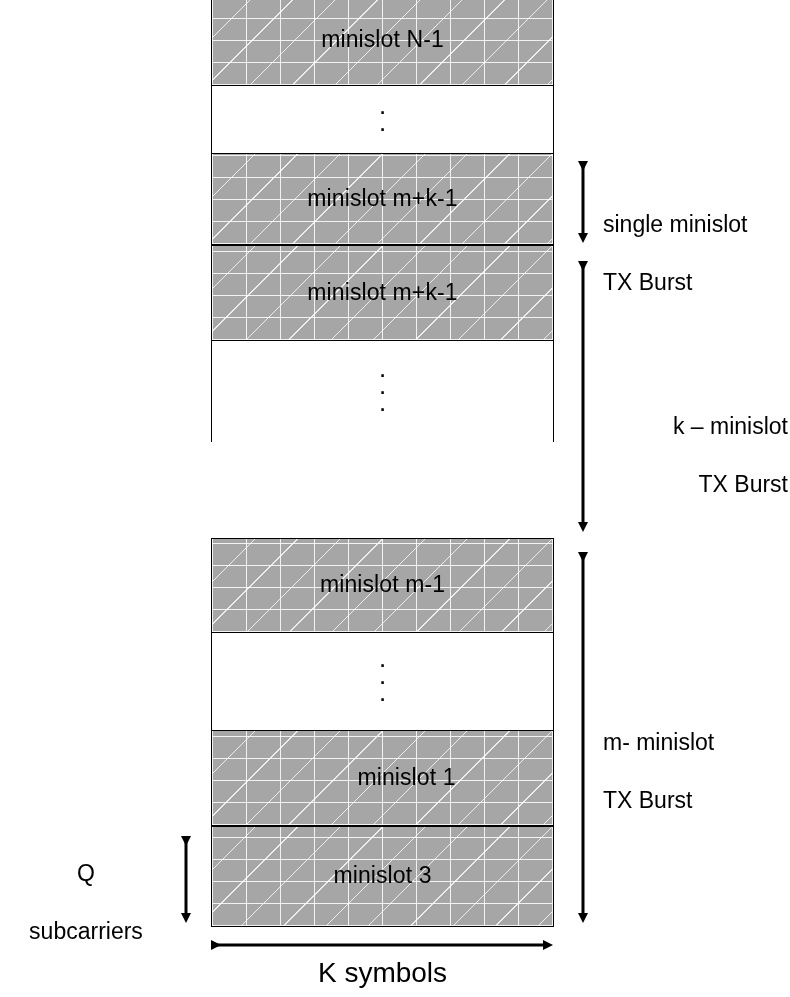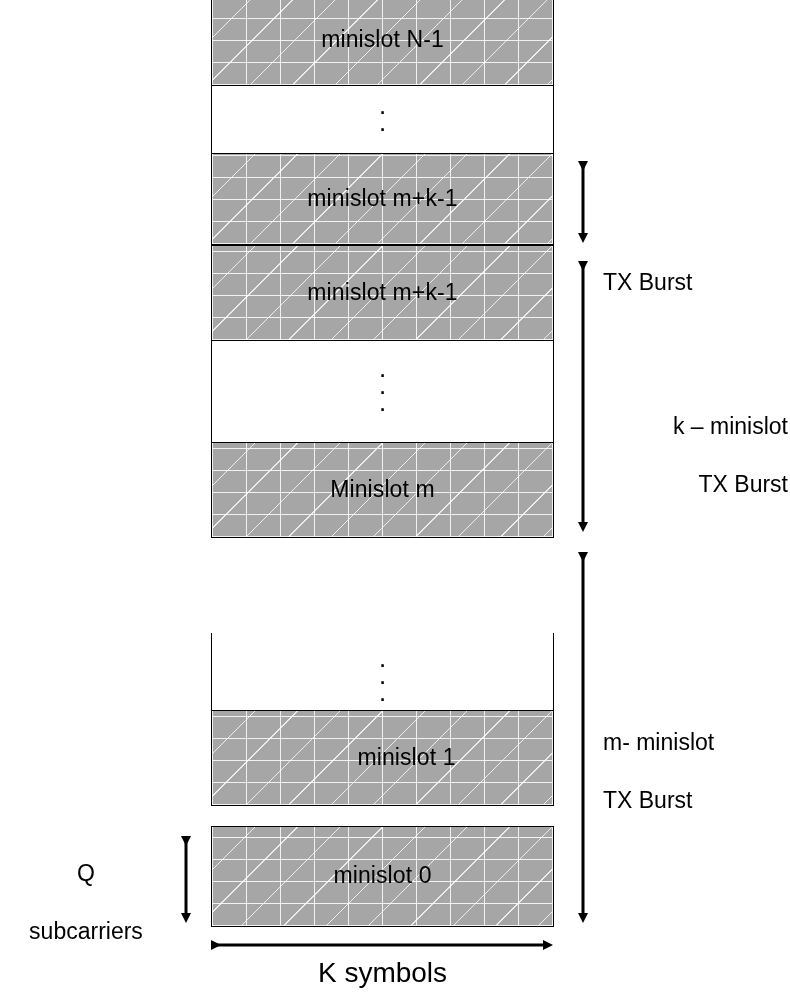--- a/index.html
+++ b/index.html
@@ -126,37 +126,37 @@
   <div class="block" style="left:211px; top:245px; width:343px; height:96px;">
     <span class="lbl">minislot m+k-1</span>
   </div>
 
   <div class="gap" style="left:211px; top:341px; width:343px; height:101px;">
     <span class="dot">·</span>
     <span class="dot">·</span>
     <span class="dot">·</span>
   </div>
 
-  <div class="block" style="left:211px; top:442px; width:343px; height:96px;">
-    <span class="lbl">Minislot m</span>
+
+  <div class="block" style="left:211px; top:538px; width:343px; height:95px;">
+    <span class="lbl">minislot m-1</span>
   </div>
-
 
   <div class="gap" style="left:211px; top:633px; width:343px; height:97px;">
     <span class="dot">·</span>
     <span class="dot">·</span>
     <span class="dot">·</span>
   </div>
 
-  <div class="block" style="left:211px; top:710px; width:343px; height:96px;padding-left:48px;">
+  <div class="block" style="left:211px; top:730px; width:343px; height:96px;padding-left:48px;">
     <span class="lbl">minislot 1</span>
   </div>
 
   <div class="block" style="left:211px; top:826px; width:343px; height:101px;">
-    <span class="lbl">minislot 0</span>
+    <span class="lbl">minislot 3</span>
   </div>
 
   <svg class="overlay" viewBox="0 0 790 997">
     <defs>
       <marker id="arrHead" markerWidth="10" markerHeight="10" refX="5" refY="5" orient="auto" markerUnits="userSpaceOnUse">
         <path d="M0,0 L10,5 L0,10 z" fill="#000"></path>
       </marker>
     </defs>
 
     <line x1="583" y1="166" x2="583" y2="238" stroke="#000" stroke-width="3" marker-start="url(#arrHead)" marker-end="url(#arrHead)"></line>
@@ -164,21 +164,21 @@
     <line x1="583" y1="266" x2="583" y2="527" stroke="#000" stroke-width="3" marker-start="url(#arrHead)" marker-end="url(#arrHead)"></line>
 
     <line x1="583" y1="557" x2="583" y2="918" stroke="#000" stroke-width="3" marker-start="url(#arrHead)" marker-end="url(#arrHead)"></line>
 
     <line x1="186" y1="841" x2="186" y2="918" stroke="#000" stroke-width="3" marker-start="url(#arrHead)" marker-end="url(#arrHead)"></line>
 
     <line x1="216" y1="945" x2="548" y2="945" stroke="#000" stroke-width="3" marker-start="url(#arrHead)" marker-end="url(#arrHead)"></line>
   </svg>
 
   <div class="side-label" style="left:603px; top:181px; width:185px;">
-    <br>
+    <span>single minislot</span><br>
     <span>TX Burst</span>
   </div>
 
   <div class="side-label" style="left:603px; top:383px; width:185px;text-align:right;">
     <span>k – minislot</span><br>
     <span>TX Burst</span>
   </div>
 
   <div class="side-label" style="left:603px; top:699px; width:185px;">
     <span>m- minislot</span><br>

